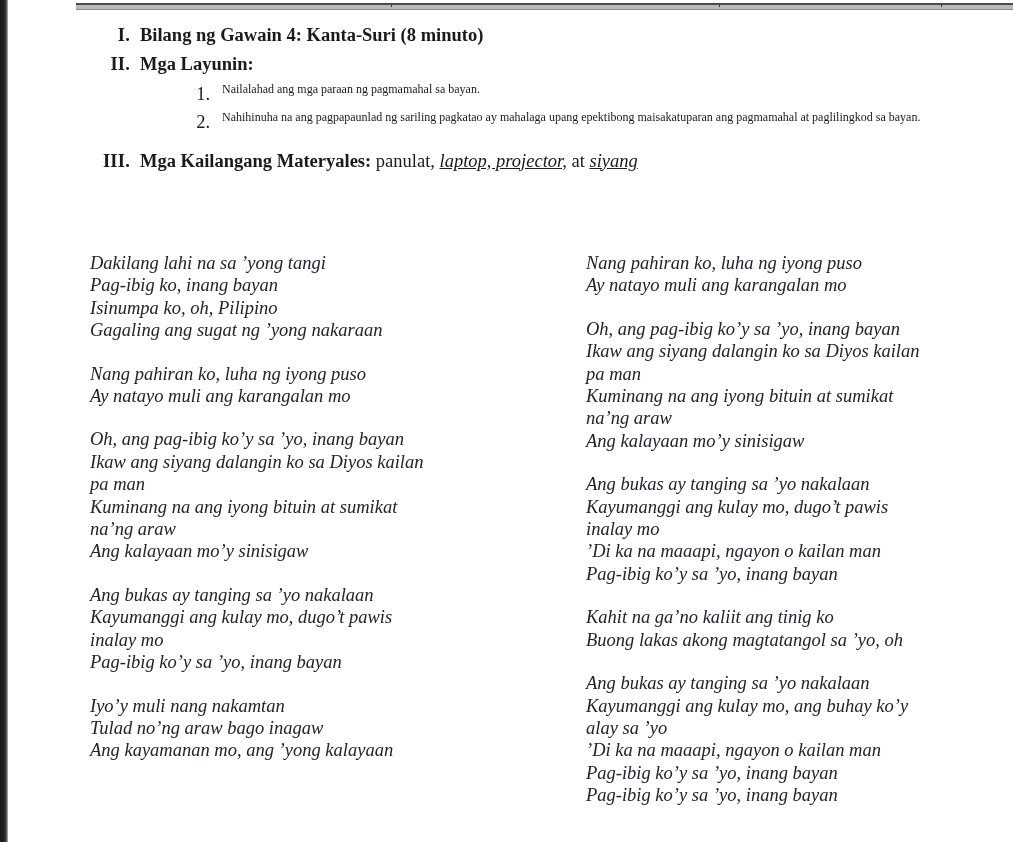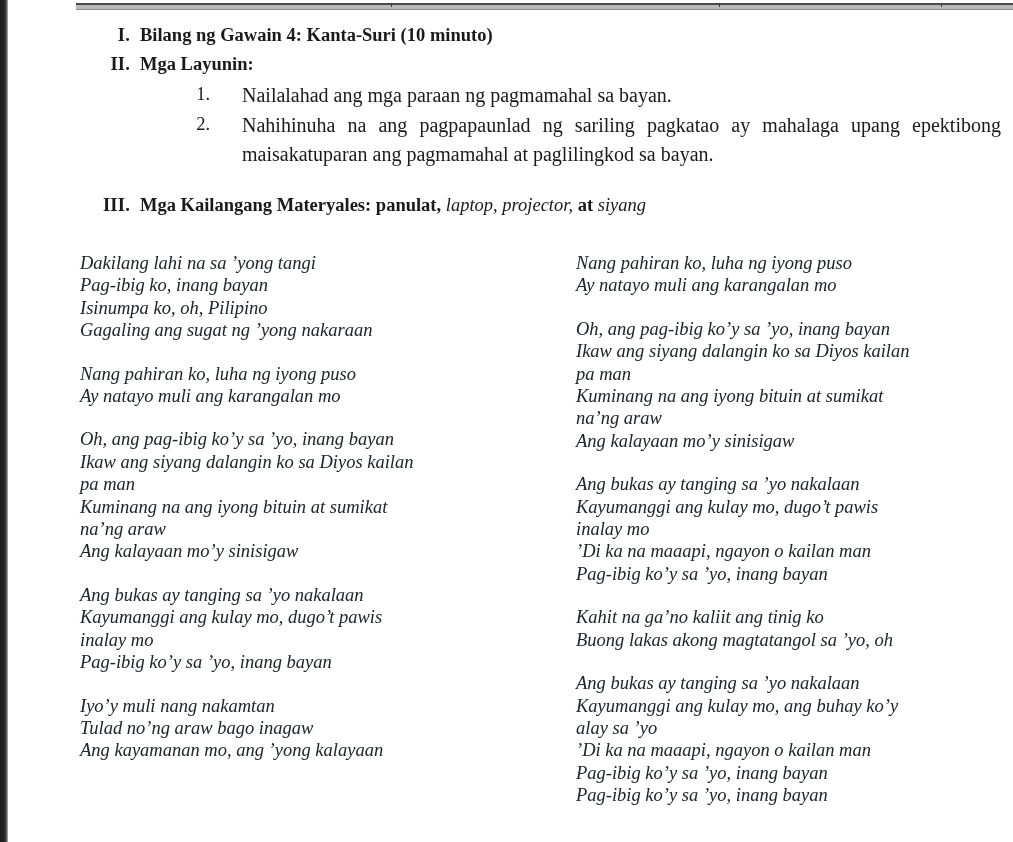--- a/index.html
+++ b/index.html
@@ -73,22 +73,22 @@
     padding-right: 10px;
     font-weight: bold;
     font-size: 18.5px;
     letter-spacing: 0.2px;
   }
   .roman-body {
     flex: 1 1 auto;
     font-size: 18.5px;
   }
   .roman-body .bold { font-weight: bold; }
-  .roman-body .reg { font-weight: bold; }
-  .roman-body .ital { font-style: italic; font-weight: normal; }
+  .roman-body .reg { font-weight: normal; }
+  .roman-body .ital { font-style: italic; font-weight: normal; text-decoration: underline; }
 
   
   #sub-list {
     margin: 2px 0 0 0;
     padding: 0;
     list-style: none;
   }
   .sub-row {
     display: flex;
     align-items: flex-start;
@@ -96,36 +96,35 @@
   }
   .sub-num {
     flex: 0 0 48px;
     text-align: right;
     padding-right: 12px;
     font-size: 18.5px;
     line-height: 1.46;
   }
   .sub-text {
     flex: 1 1 auto;
-    font-size: 20px;
+    font-size: 12px;
     line-height: 1.46;
-    margin-left: 20px;
   }
   .sub-text.justify {
     text-align: justify;
     text-align-last: left;
     padding-right: 2px;
   }
   
   .nested-wrap { padding-left: 22px; }
 
   
   #lyrics {
     position: absolute;
-    left: 6px;
+    left: 16px;
     top: 252px;
     width: 826px;
     height: 590px;
   }
   .lyr-col {
     position: absolute;
     top: 0;
     font-style: italic;
     font-size: 18.5px;
     line-height: 22.4px;
@@ -152,21 +151,21 @@
   <span class="tick" style="left:865px"></span>
 </div>
 
 <div id="sheet">
 
   <div id="outline">
 
     <div class="roman-row">
       <div class="roman-num">I.</div>
       <div class="roman-body">
-        <span class="bold">Bilang ng Gawain 4: Kanta-Suri (10 minuto)</span>
+        <span class="bold">Bilang ng Gawain 4: Kanta-Suri (8 minuto)</span>
       </div>
     </div>
 
     <div class="roman-row">
       <div class="roman-num">II.</div>
       <div class="roman-body">
         <span class="bold">Mga Layunin:</span>
         <div class="nested-wrap">
           <ul id="sub-list">
             <li class="sub-row">
@@ -175,21 +174,21 @@
             </li>
             <li class="sub-row">
               <span class="sub-num">2.</span>
               <span class="sub-text justify">Nahihinuha na ang pagpapaunlad ng sariling pagkatao ay mahalaga upang epektibong maisakatuparan ang pagmamahal at paglilingkod sa bayan.</span>
             </li>
           </ul>
         </div>
       </div>
     </div>
 
-    <div class="roman-row" style="margin-top:22px">
+    <div class="roman-row" style="margin-top:11px">
       <div class="roman-num">III.</div>
       <div class="roman-body">
         <span class="bold">Mga Kailangang Materyales:</span><span class="reg"> panulat, </span><span class="ital">laptop, projector,</span><span class="reg"> at </span><span class="ital">siyang</span>
       </div>
     </div>
 
 
   </div>
 
   <div id="lyrics">

